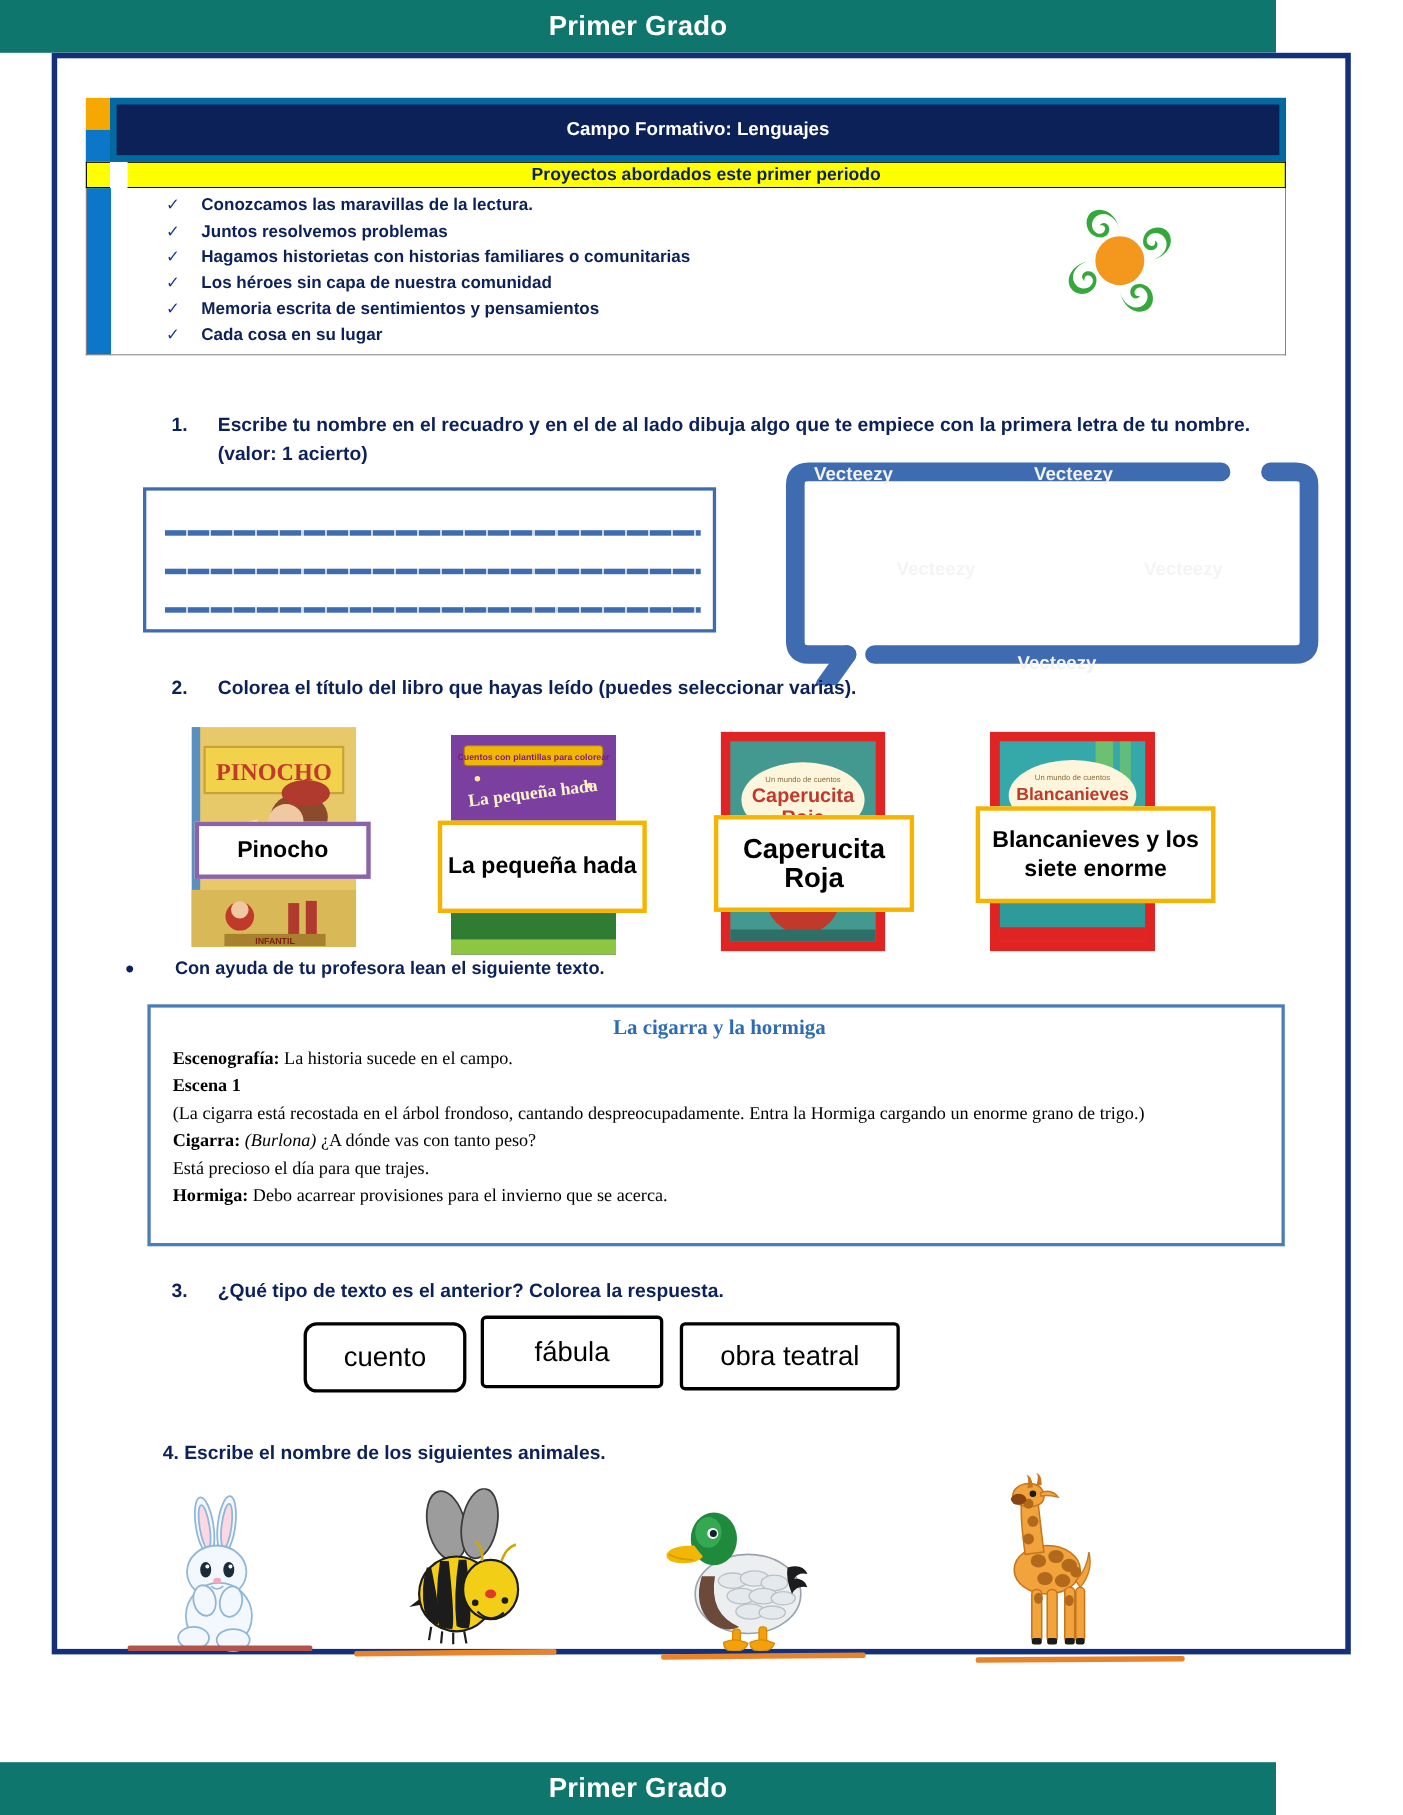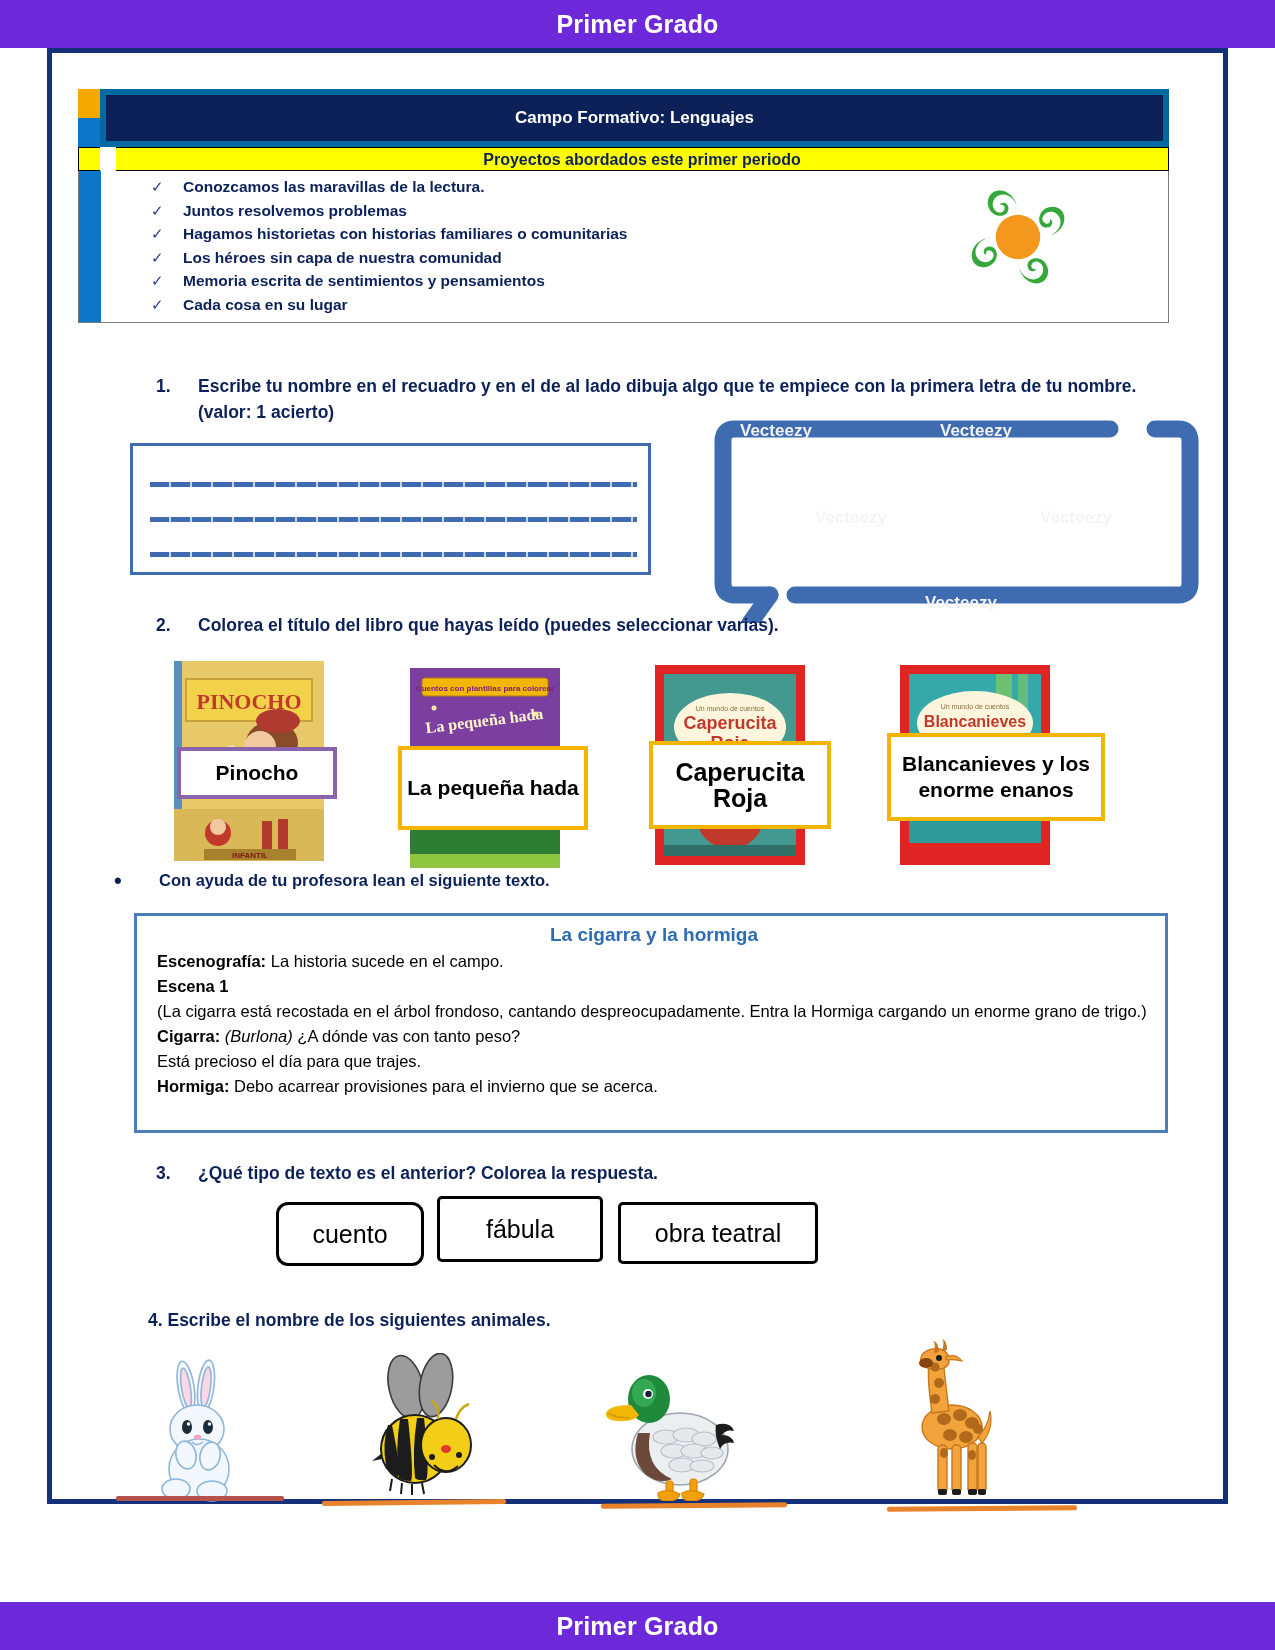--- a/index.html
+++ b/index.html
@@ -7,22 +7,22 @@
     width: 1275px; height: 1650px;
     background: #ffffff;
     font-family: "Liberation Sans", sans-serif;
     overflow: hidden;
   }
 
   
   .page { position: relative; width: 1275px; height: 1650px; background: #fff; }
 
   .band {
-    position: absolute; left: 0; width: 1275px;
-    background: #6d28d9;
+    position: absolute; left: 0; width: 1160px;
+    background: #0f766e;
     color: #ffffff;
     font-size: 25px; font-weight: bold;
     display: flex; align-items: center; justify-content: center;
     letter-spacing: .2px;
   }
   .band-top    { top: 0;     height: 48px; }
   .band-bottom { top: 1602px; height: 48px; }
 
   .sheet {
     position: absolute;
@@ -134,20 +134,21 @@
   .bk3 .label { left: -6px; top: 76px; width: 182px; height: 88px; border: 4px solid #f5b400; font-size: 25px; }
   .bk4 { left: 848px; top: 14px; }
   .bk4 .label { left: -13px; top: 68px; width: 218px; height: 88px; border: 4px solid #f5b400; font-size: 21px; }
 
   
   .passage {
     position: absolute; left: 82px; top: 860px;
     width: 1034px; height: 220px;
     border: 3px solid #4a7ebb; background: #fff;
     padding: 8px 14px 1px 20px;
+    font-family: Liberation Serif, serif;
   }
   .passage .ptitle {
     text-align: center; color: #2e6bb5; font-size: 19px; font-weight: bold;
     margin-bottom: 3px;
   }
   .passage p { font-size: 16.5px; line-height: 25px; color: #000; text-align: justify; }
   .passage b { font-weight: bold; }
   .passage i { font-style: italic; }
 
   
@@ -353,21 +354,21 @@
             <text x="75" y="62" fill="#c0392b" font-size="16" font-weight="bold" text-anchor="middle" font-family="Liberation Sans, sans-serif">Blancanieves</text>
             <text x="75" y="78" fill="#2f7d32" font-size="10" font-weight="bold" text-anchor="middle" font-family="Liberation Sans, sans-serif">y los siete enanitos</text>
             <circle cx="78" cy="128" r="26" fill="#1f2a6b"></circle>
             <circle cx="78" cy="122" r="16" fill="#f3d2b0"></circle>
             <path d="M52 128 a26 26 0 0 1 52 0 z" fill="#f2c230" opacity=".85"></path>
             <circle cx="34" cy="140" r="14" fill="#b03a7a"></circle>
             <circle cx="120" cy="142" r="13" fill="#2f7d32"></circle>
             <rect x="9" y="178" width="132" height="13" fill="#e02424"></rect>
           </svg>
         </div>
-        <div class="label">Blancanieves y los enorme enanos</div>
+        <div class="label">Blancanieves y los siete enorme</div>
       </div>
     </div>
 
     <div class="qnum bullet-line">
       <span class="dot">•</span>
       <span class="txt">Con ayuda de tu profesora lean el siguiente texto.</span>
     </div>
 
     <div class="passage">
       <div class="ptitle">La cigarra y la hormiga</div>

